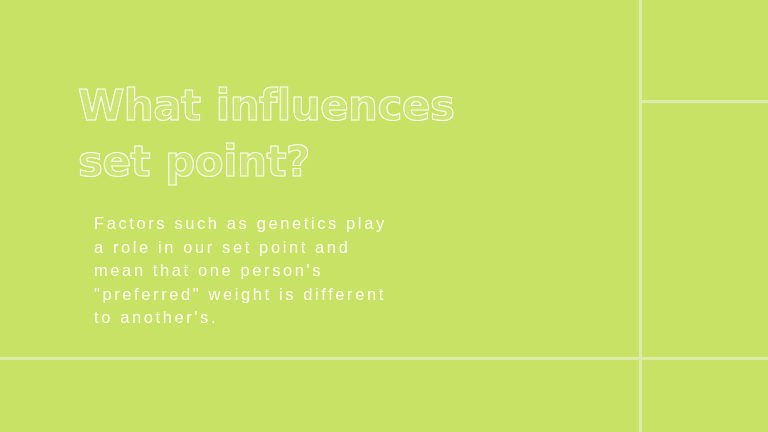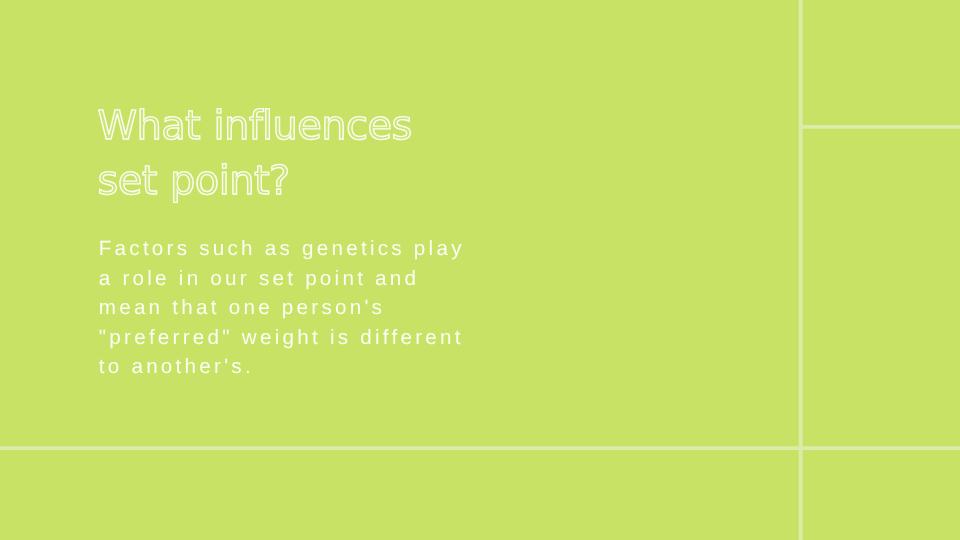--- a/index.html
+++ b/index.html
@@ -51,33 +51,33 @@
     position: absolute;
     left: 78px;
     top: 78px;
     width: 430px;
   }
 
   #slide-title {
     margin: 0;
     padding: 0;
     font-family: "DejaVu Sans", sans-serif;
-    font-size: 32px;
-    font-weight: 400;
-    line-height: 44px;
+    font-size: 42px;
+    font-weight: 700;
+    line-height: 56px;
     letter-spacing: -0.5px;
     color: rgba(255, 255, 255, 0.10);
     -webkit-text-stroke: 1.1px rgba(255, 255, 255, 0.92);
     text-stroke: 1.1px rgba(255, 255, 255, 0.92);
     white-space: pre-line;
     word-spacing: 1px;
   }
 
   #slide-body {
-    margin: 1px;
+    margin: 16px;
     padding: 0;
     margin-top: 22px;
     font-family: "Liberation Sans", sans-serif;
     font-size: 16.5px;
     font-weight: 400;
     line-height: 23.5px;
     letter-spacing: 2.6px;
     color: rgba(255, 255, 255, 0.93);
     white-space: pre-line;
   }

